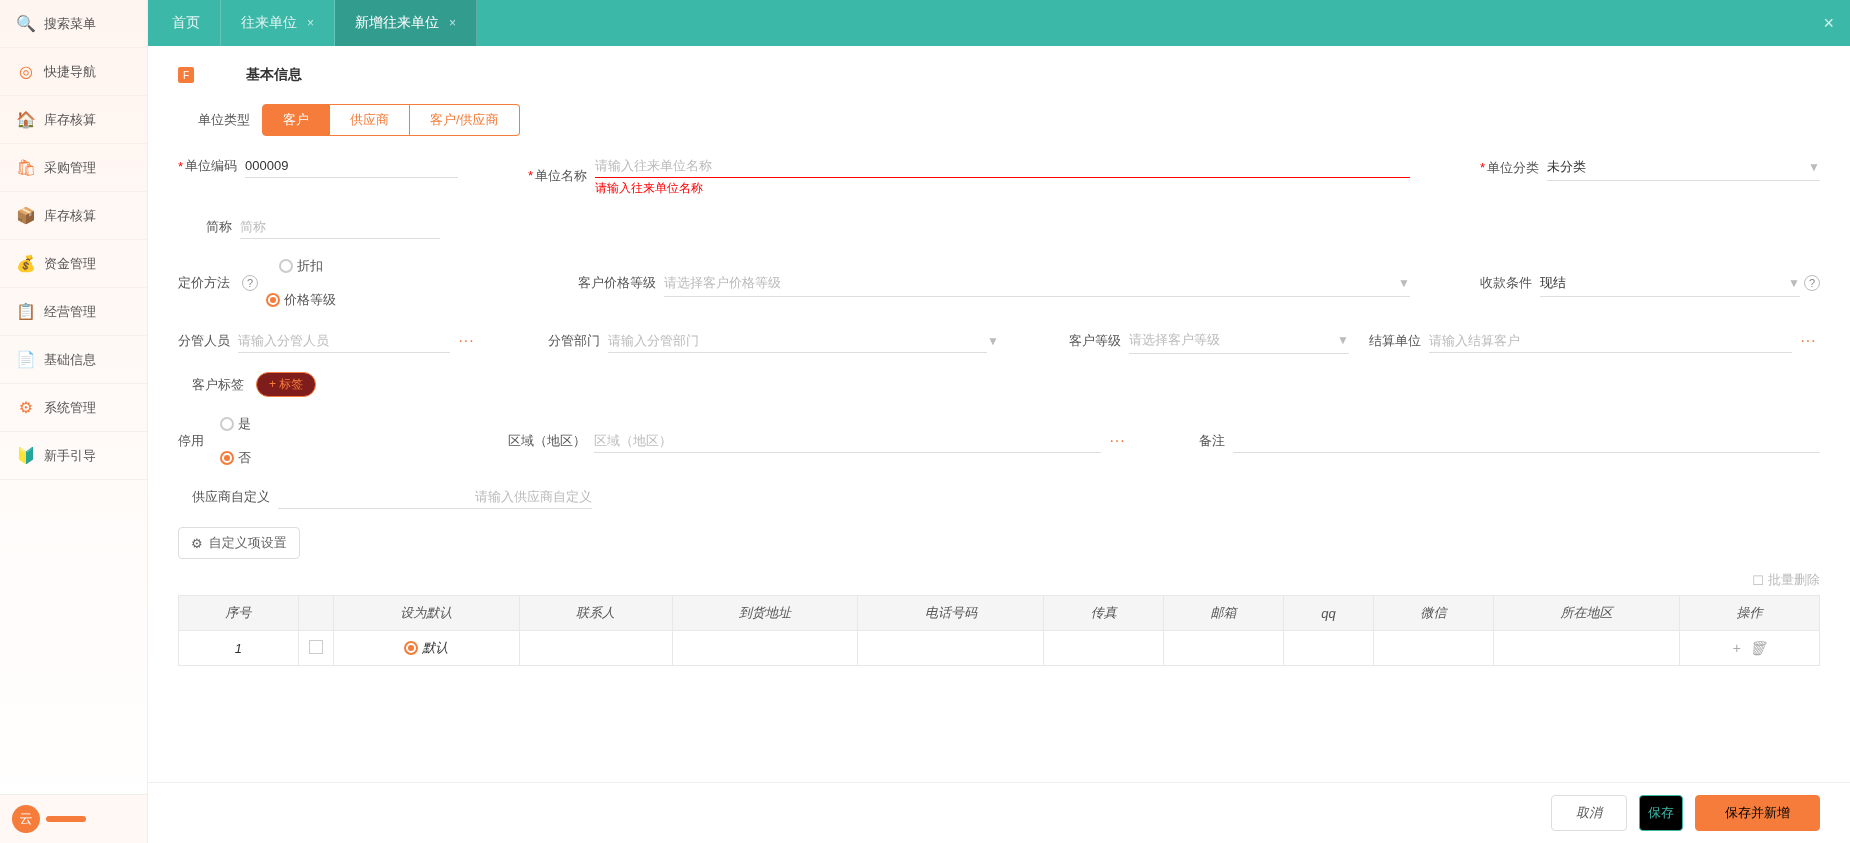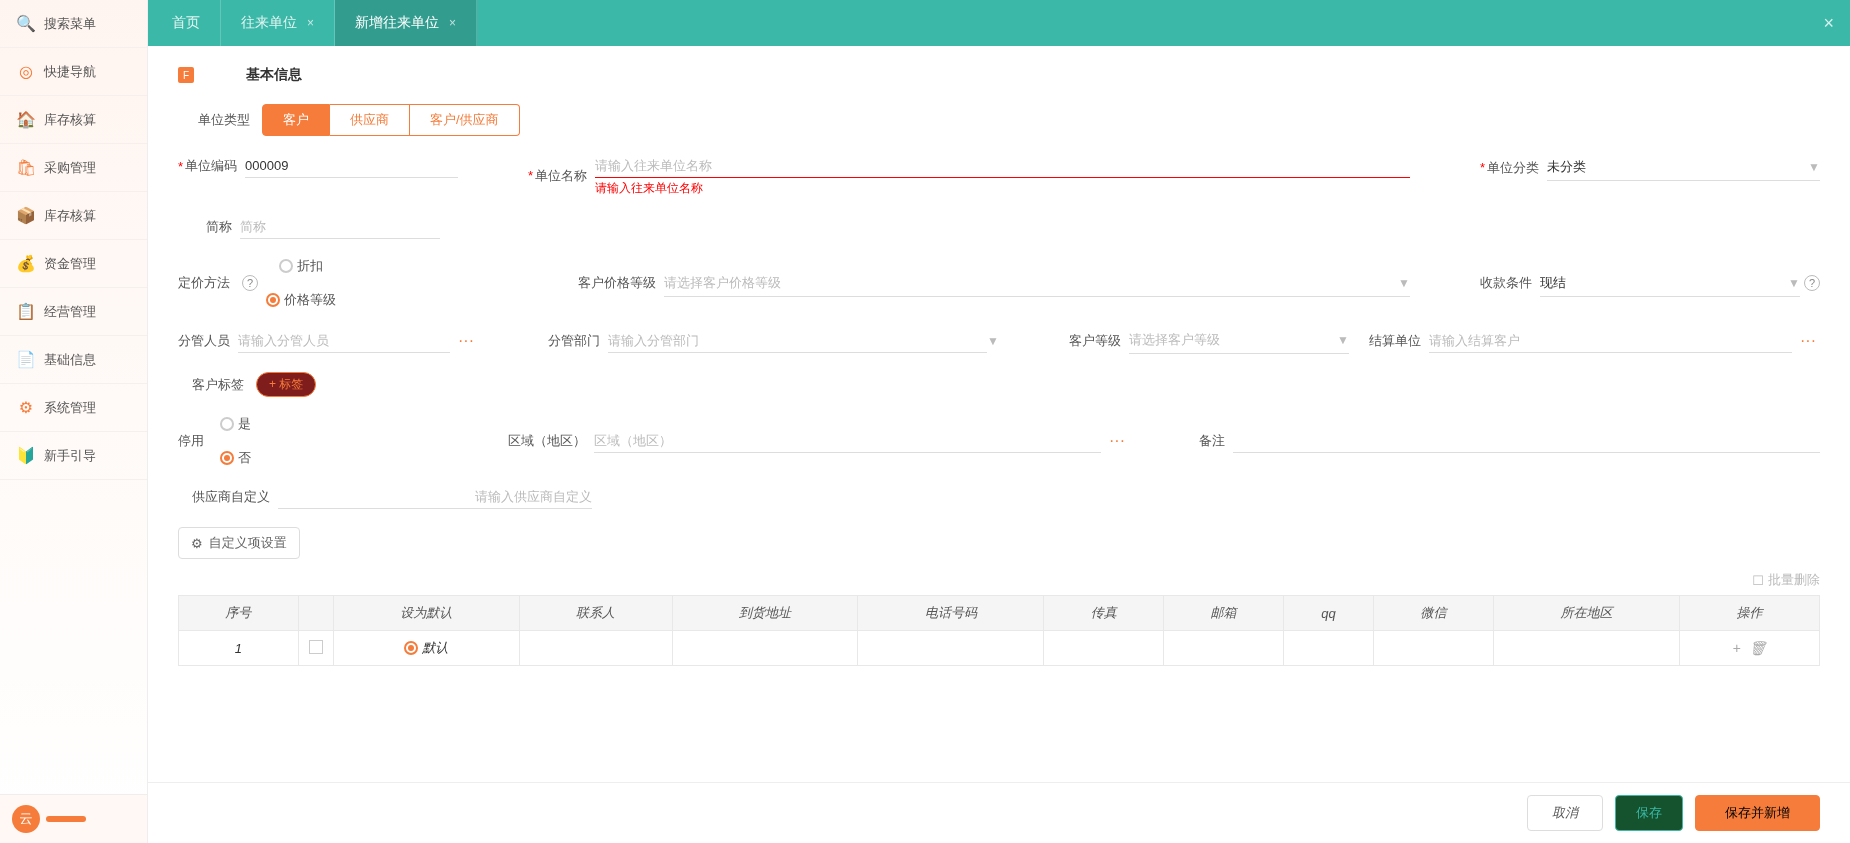--- a/index.html
+++ b/index.html
@@ -344,23 +344,23 @@
       background: white;
       color: #555;
       padding: 8px 24px;
       border-radius: 4px;
       cursor: pointer;
       font-size: 13px;
       font-style: italic;
     }
     .btn-save {
       border: 1px solid #3bb8a8;
-      background: #14532d;
+      background: #000000;
       color: #3bb8a8;
-      padding: 8px 20px;
+      padding: 8px 8px;
       border-radius: 4px;
       cursor: pointer;
       font-size: 13px;
       text-align: right;
     }
     .btn-save-add {
       background: #f57c3a;
       border: 1px solid #f57c3a;
       color: #000000;
       padding: 8px 29px;

